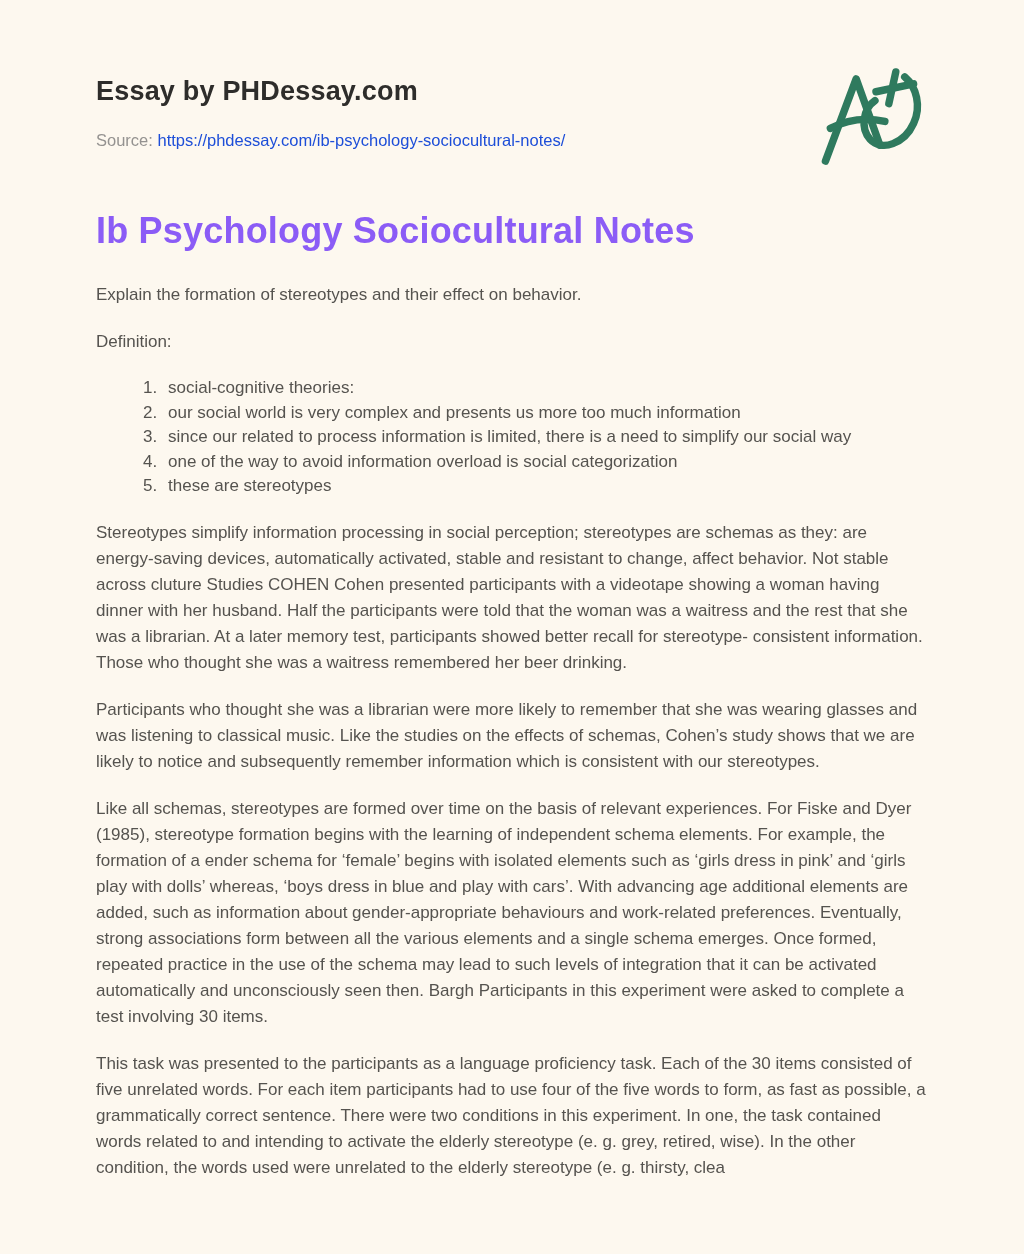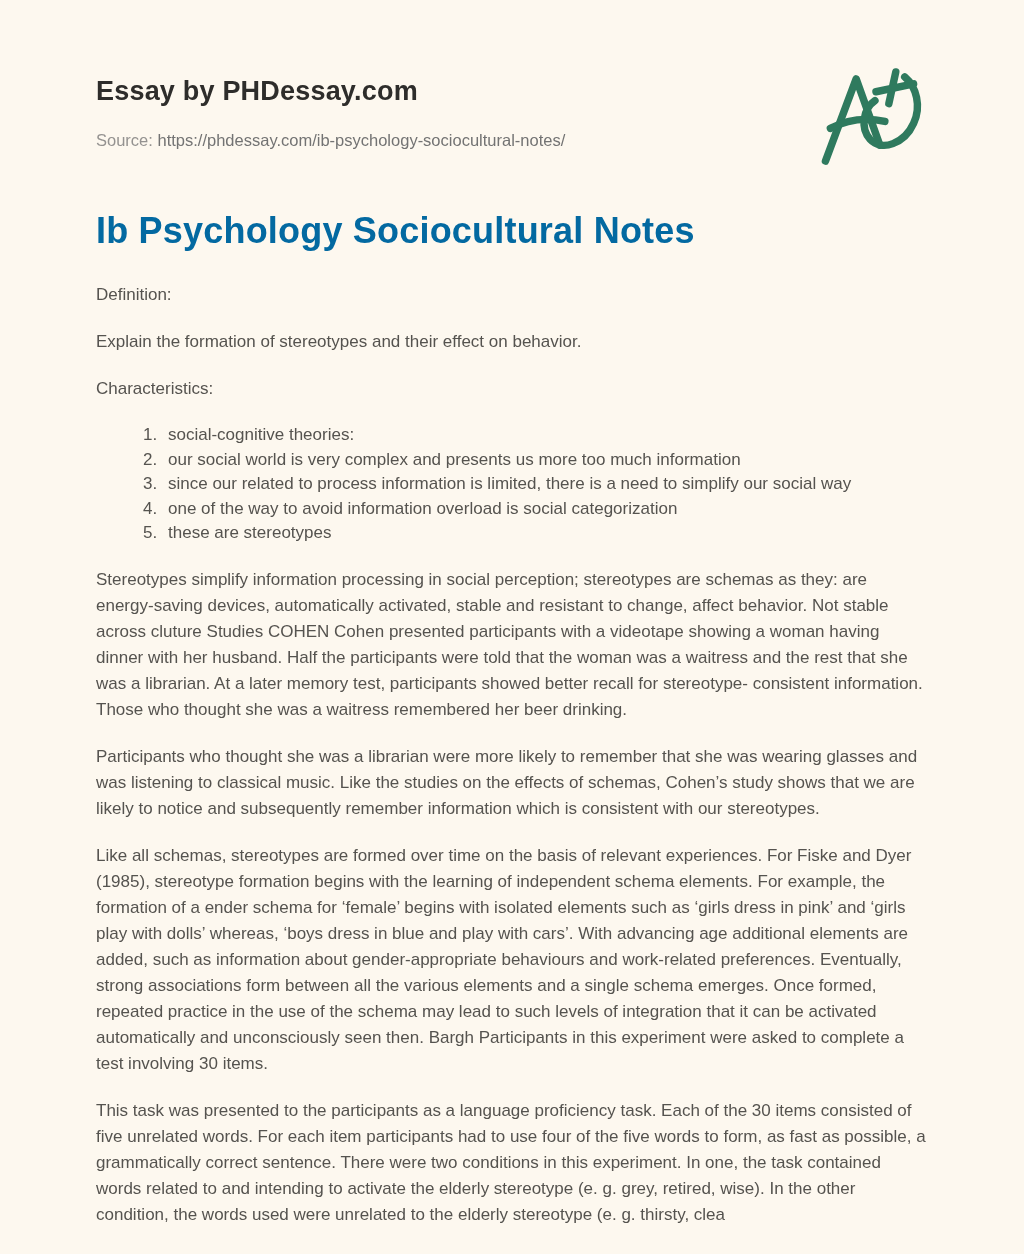--- a/index.html
+++ b/index.html
@@ -25,35 +25,35 @@
     font-weight: 700;
     color: #2e2d2b;
     letter-spacing: 0.2px;
   }
   .source-line {
     margin-top: 24px;
     font-size: 16.5px;
     color: #949290;
   }
   .source-line a {
-    color: #737373;
+    color: #1d4ed8;
     text-decoration: none;
   }
   .logo {
     position: absolute;
     top: -10px;
     right: 0;
     width: 112px;
     height: 104px;
   }
   .doc-title {
     margin-top: 60px;
     font-size: 36px;
     font-weight: 700;
-    color: #0369a1;
+    color: #8b5cf6;
     letter-spacing: 0.2px;
   }
   .body-copy {
     margin-top: 30px;
     color: #55534f;
     font-size: 17px;
     line-height: 26px;
   }
   .body-copy p {
     margin-bottom: 21px;
@@ -91,26 +91,25 @@
 
         <path d="M 88,11 C 100,21 105,41 97,58 C 88,78 65,87 53,74 C 43,63 46,43 58,35"></path>
       </svg>
     </div>
   </div>
 
   <h1 class="doc-title">Ib Psychology Sociocultural Notes</h1>
 
   <div class="body-copy">
 
+    <p>Explain the formation of stereotypes and their effect on behavior.</p>
+
     <p>Definition:</p>
 
-    <p>Explain the formation of stereotypes and their effect on behavior.</p>
 
-
-    <p>Characteristics:</p>
 
     <ol class="characteristics">
       <li>social-cognitive theories:</li>
       <li>our social world is very complex and presents us more too much information</li>
       <li>since our related to process information is limited, there is a need to simplify our social way</li>
       <li>one of the way to avoid information overload is social categorization</li>
       <li>these are stereotypes</li>
     </ol>
 
     <p>Stereotypes simplify information processing in social perception; stereotypes are schemas as they: are energy-saving devices, automatically activated, stable and resistant to change, affect behavior. Not stable across cluture Studies COHEN Cohen presented participants with a videotape showing a woman having dinner with her husband. Half the participants were told that the woman was a waitress and the rest that she was a librarian. At a later memory test, participants showed better recall for stereotype- consistent information. Those who thought she was a waitress remembered her beer drinking.</p>

